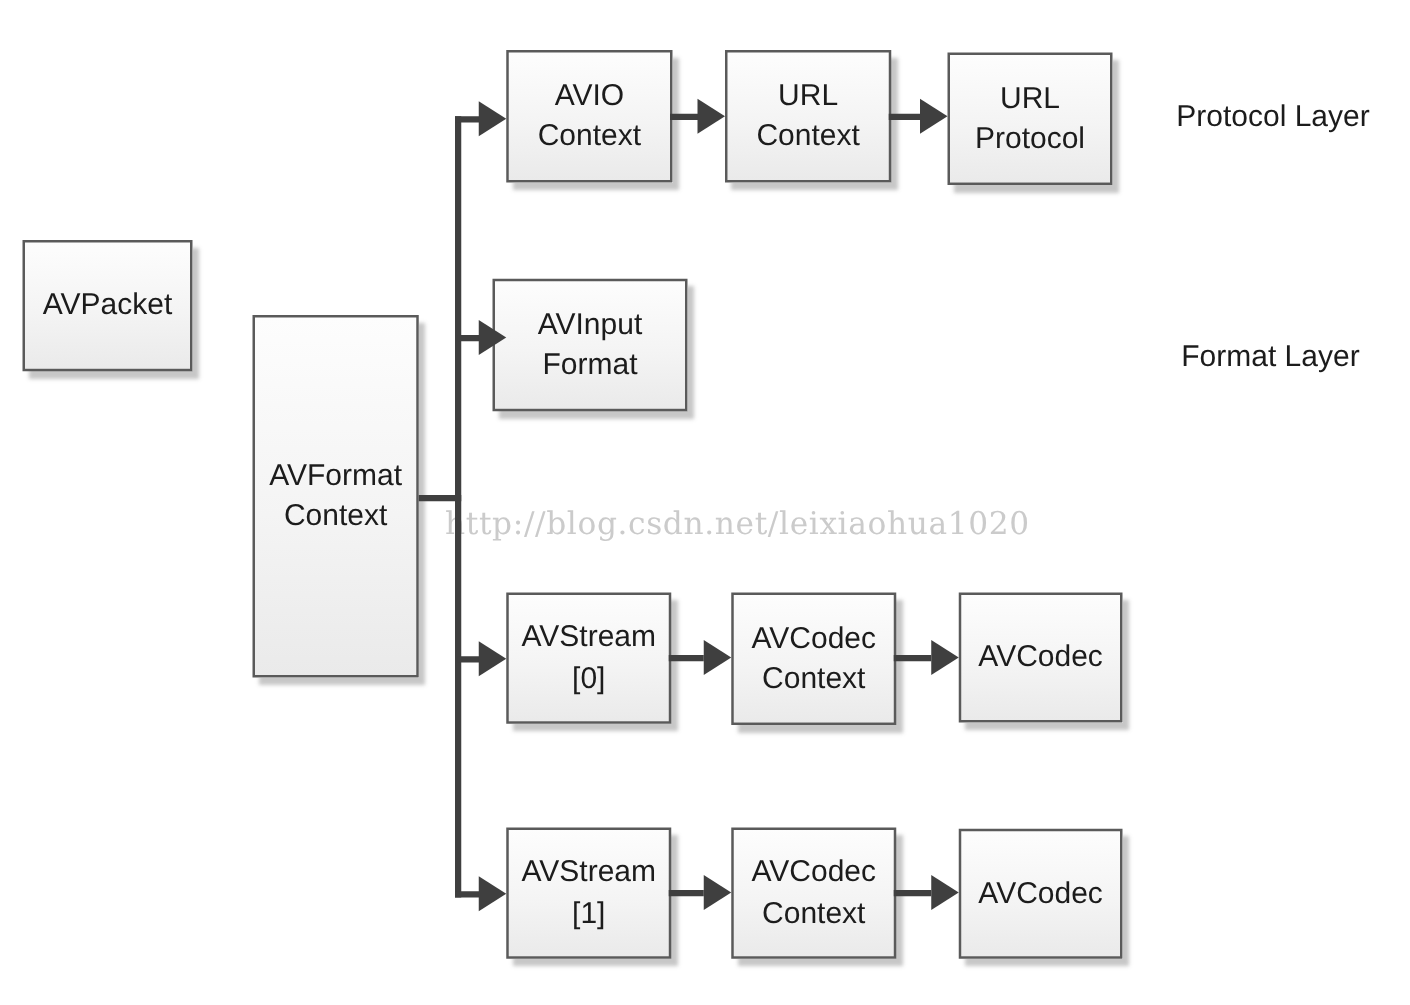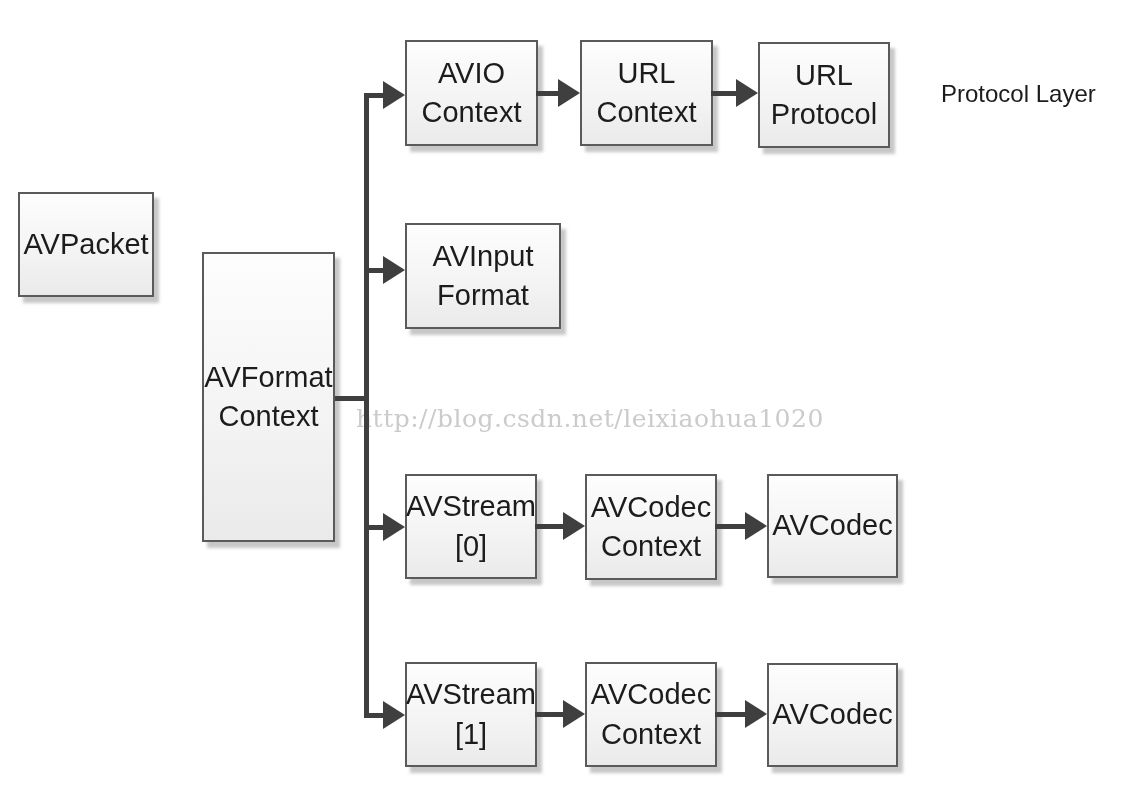--- a/index.html
+++ b/index.html
@@ -21,21 +21,21 @@
     background: linear-gradient(180deg, #fdfdfd 0%, #f4f4f4 55%, #eaeaea 100%);
     border: 2px solid var(--node-border, #5a5a5a);
     box-shadow: 5px 6px 3px rgba(130,130,130,0.45);
     display: flex;
     align-items: center;
     justify-content: center;
     text-align: center;
   }
   .node-label {
     color: var(--text, #1c1c1c);
-    font-size: 29px;
+    font-size: 24px;
     line-height: 1.35;
     white-space: pre-line;
   }
   .layer-label {
     position: absolute;
     color: var(--text, #1c1c1c);
     font-size: 24px;
     white-space: nowrap;
   }
   .shaft {
@@ -84,21 +84,21 @@
   <div class="node" style="left:580px; top:40px; width:133px; height:106px;">
     <span class="node-label">URL
 Context</span>
   </div>
 
   <div class="node" style="left:758px; top:42px; width:132px; height:106px;">
     <span class="node-label">URL
 Protocol</span>
   </div>
 
-  <div class="node" style="left:405px; top:223px; width:156px; height:106px;">
+  <div class="node" style="left:394px; top:223px; width:156px; height:106px;">
     <span class="node-label">AVInput
 Format</span>
   </div>
 
   <div class="node" style="left:405px; top:474px; width:132px; height:105px;">
     <span class="node-label">AVStream
 [0]</span>
   </div>
 
   <div class="node" style="left:585px; top:474px; width:132px; height:106px;">
@@ -118,20 +118,21 @@
   <div class="node" style="left:585px; top:662px; width:132px; height:105px;">
     <span class="node-label">AVCodec
 Context</span>
   </div>
 
   <div class="node" style="left:767px; top:663px; width:131px; height:104px;">
     <span class="node-label">AVCodec</span>
   </div>
 
   <div class="layer-label" style="left:941px; top:80px;">Protocol Layer</div>
+  <div class="layer-label" style="left:945px; top:272px;">Format Layer</div>
 
   <div class="watermark">http://blog.csdn.net/leixiaohua1020</div>
 
   <div class="shaft" style="left:335px; top:396px; width:34px; height:5px;"></div>
 
   <div class="shaft" style="left:364px; top:93px; width:5px; height:625px;"></div>
 
   <div class="shaft" style="left:364px; top:93px; width:21px; height:5px;"></div>
   <div class="head" style="left:383px; top:81px;"></div>
 

